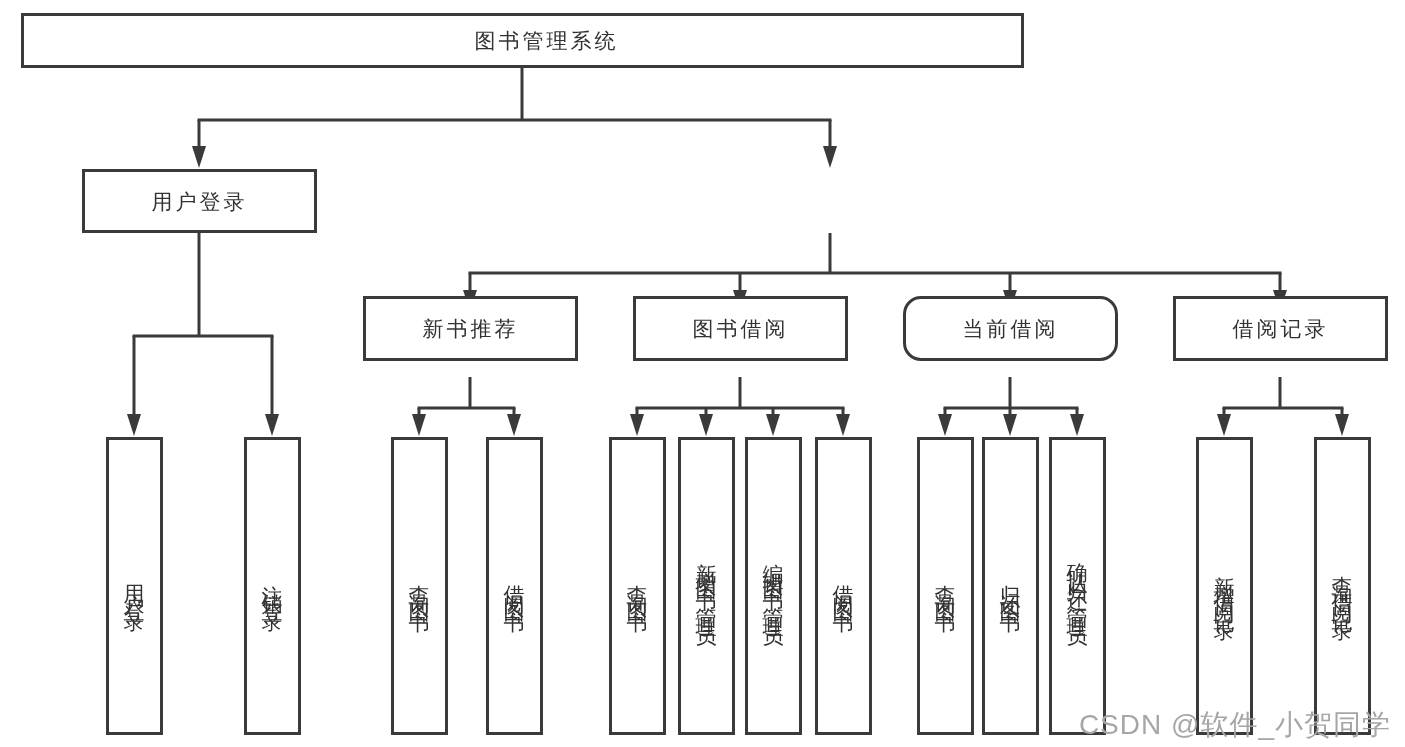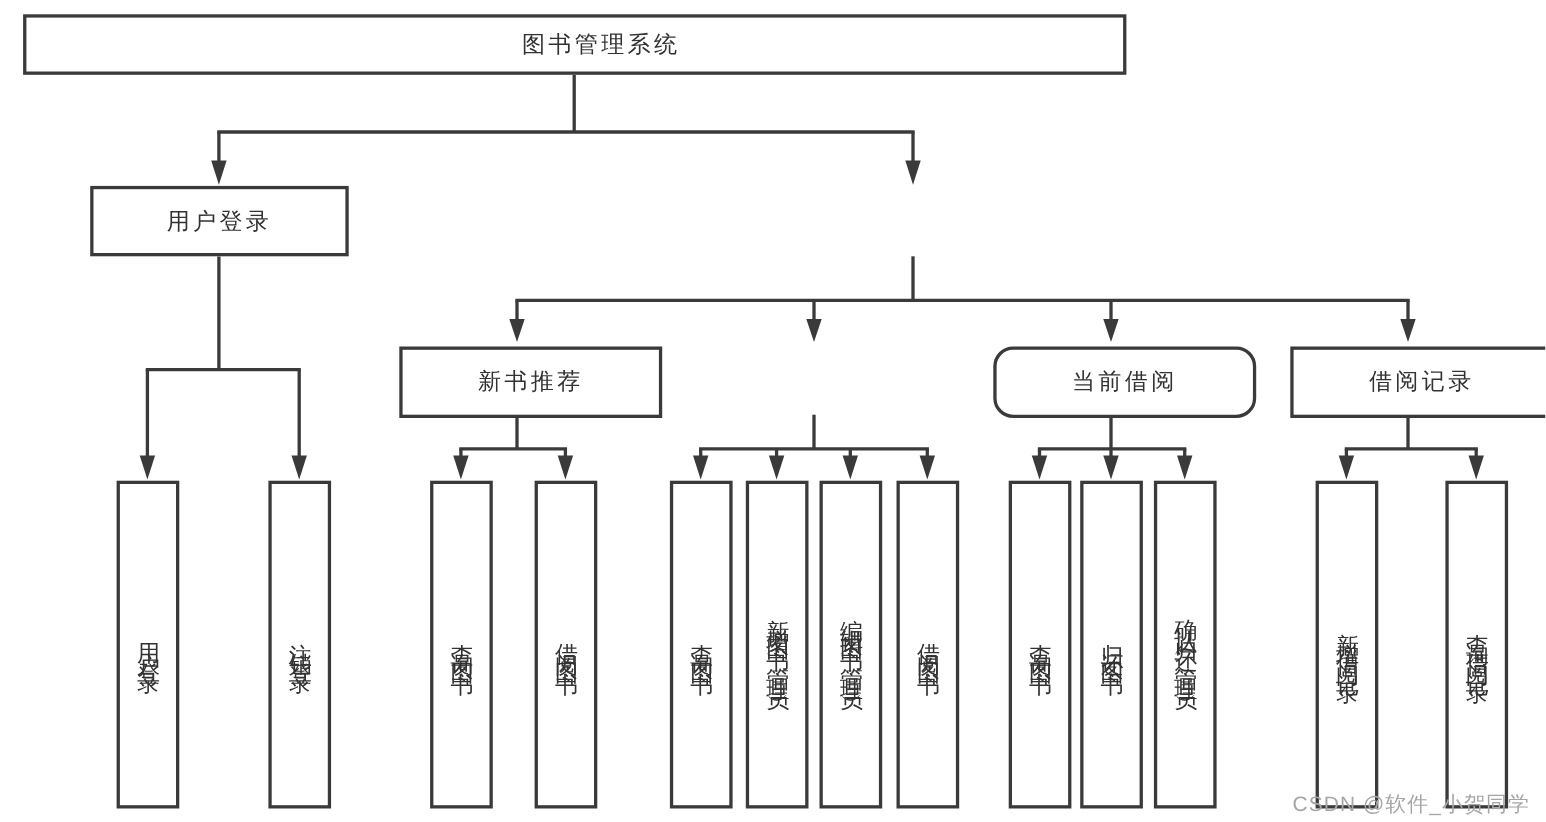--- a/index.html
+++ b/index.html
@@ -40,27 +40,27 @@
   .leaf .v-label {
     writing-mode: vertical-rl;
     text-orientation: mixed;
     font-size: 21px;
     letter-spacing: 9px;
     line-height: 1.1;
     white-space: nowrap;
   }
   .lvl1 { left: 21px;  top: 13px;  width: 1003px; height: 55px; padding-left: 48px; }
   .lvl2 { top: 169px; width: 235px; height: 64px; }
-  .lvl3 { top: 315px; width: 239px; height: 65px; }
+  .lvl3 { top: 296px; width: 215px; height: 65px; }
   .leaf { top: 437px; width: 57px;  height: 298px; }
   #watermark {
     position: absolute;
     right: 14px;
     bottom: 3px;
-    font-size: 19px;
+    font-size: 28px;
     color: #a6a6a6;
     letter-spacing: 1px;
     white-space: nowrap;
   }
 </style>
 </head>
 <body>
 
 <div id="stage">
 
@@ -137,20 +137,23 @@
     <span class="h-label">图书管理系统</span>
   </div>
 
   <div class="box lvl2" style="left:82px;">
     <span class="h-label">用户登录</span>
   </div>
 
   <div class="box lvl3" style="left:363px;">
     <span class="h-label">新书推荐</span>
   </div>
+  <div class="box lvl3" style="left:633px;">
+    <span class="h-label">图书借阅</span>
+  </div>
   <div class="box lvl3" style="left:903px;border-radius:18px;">
     <span class="h-label">当前借阅</span>
   </div>
   <div class="box lvl3" style="left:1173px;">
     <span class="h-label">借阅记录</span>
   </div>
 
   <div class="box leaf" style="left:106px;">
     <span class="v-label">用户登录</span>
   </div>

